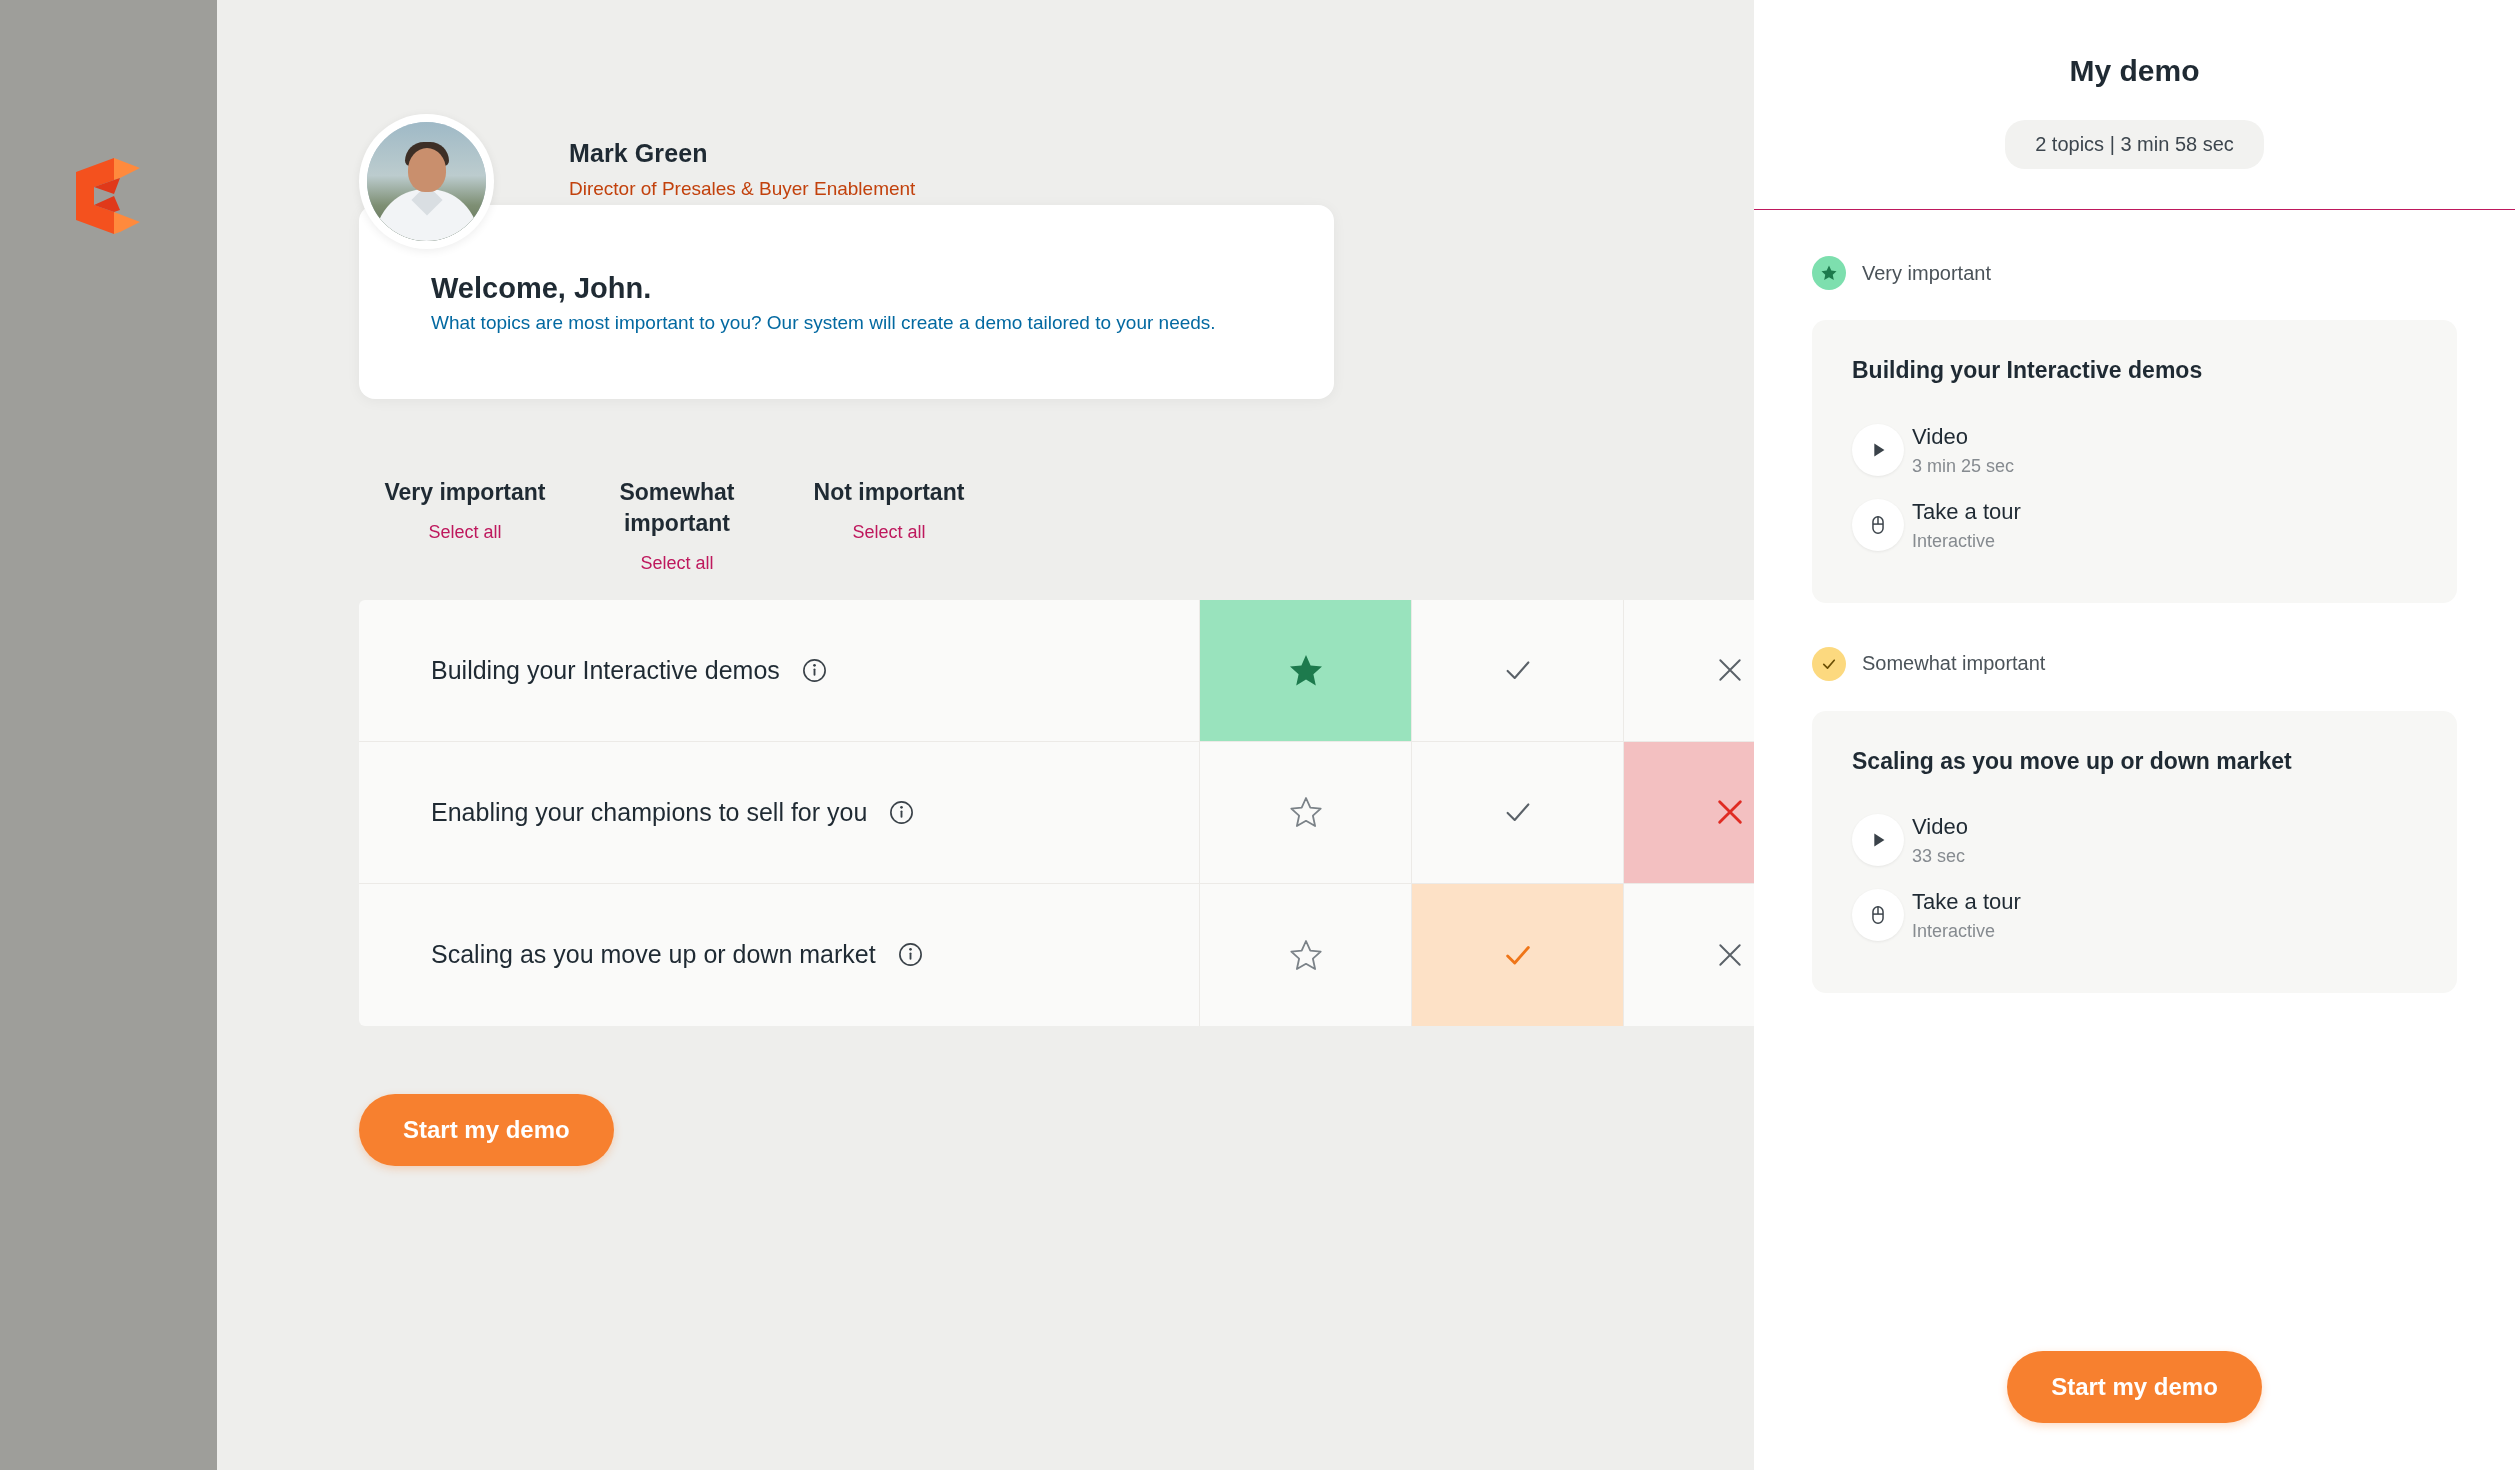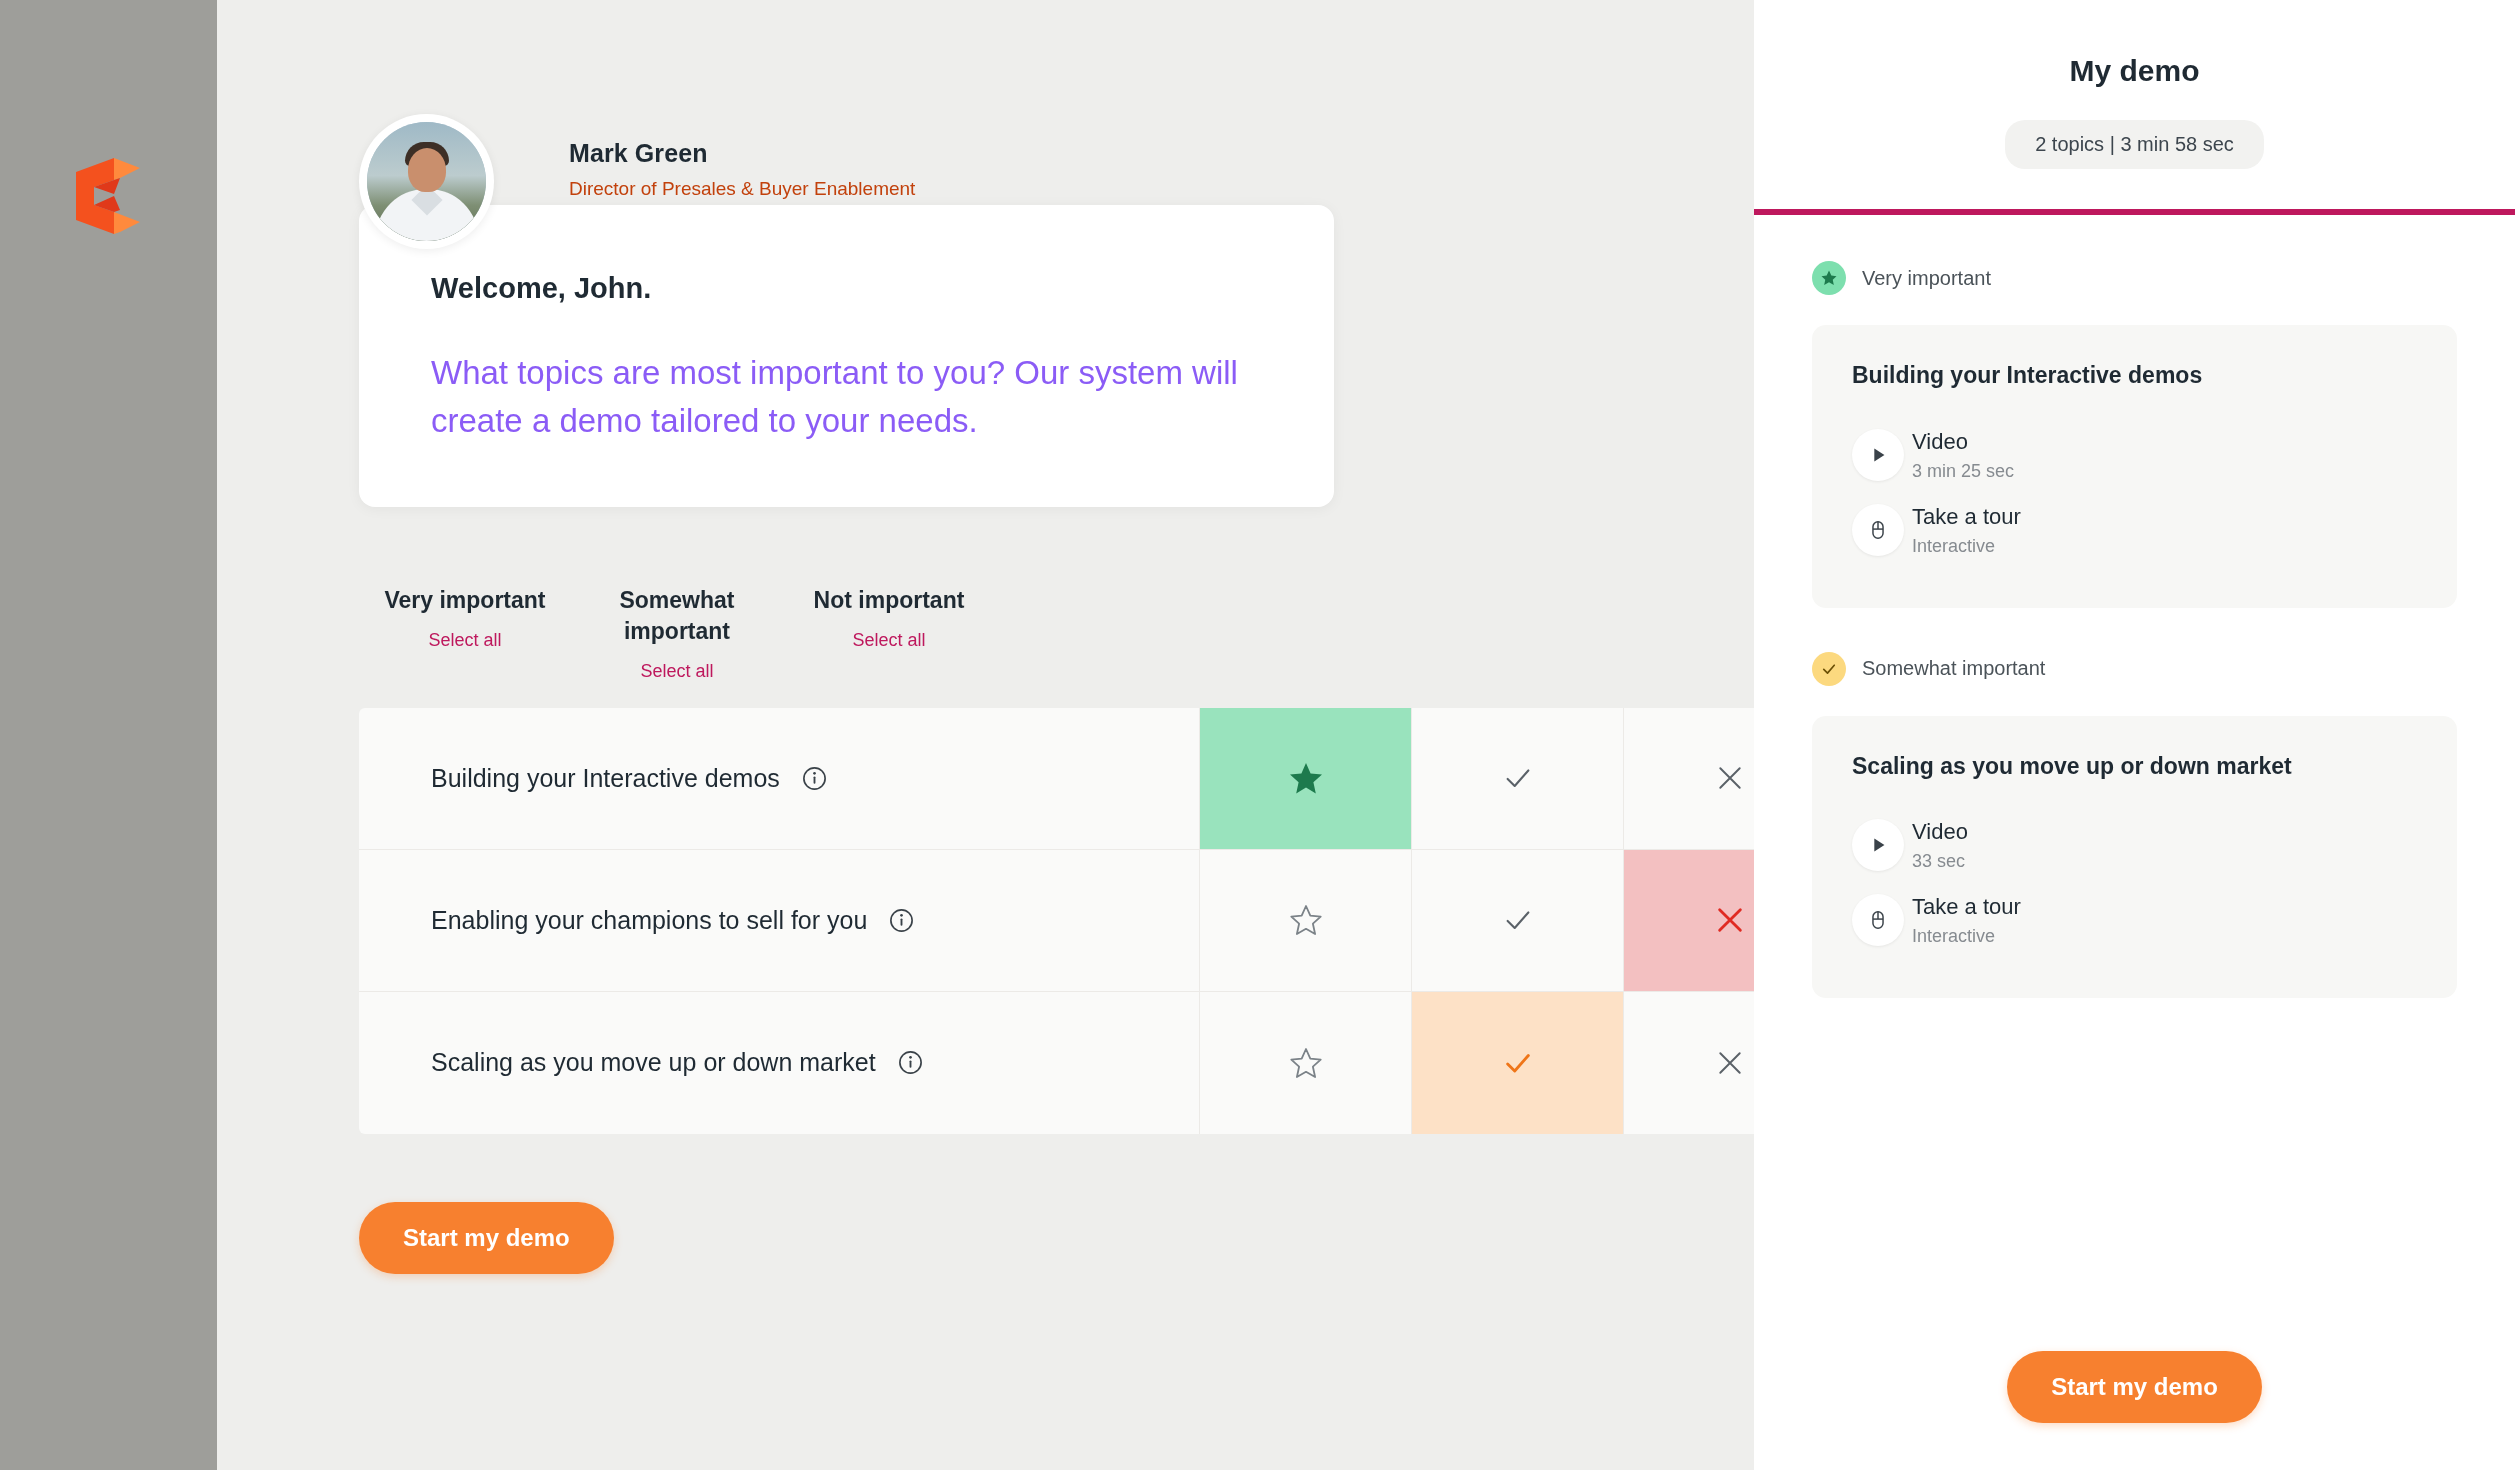--- a/index.html
+++ b/index.html
@@ -134,25 +134,24 @@
     box-shadow: 0 2px 14px rgba(0,0,0,0.05);
     z-index: 1;
   }
   .welcome-title {
     font-size: 29px;
     font-weight: bold;
     color: #1f2a33;
     line-height: 1.45;
   }
   .welcome-body {
-    font-size: 33px;
-    color: #8b5cf6;
+    font-size: 19px;
+    color: #0369a1;
     line-height: 1.45;
     max-width: 856px;
-    margin-top: 40px;
   }
 
   
   .table {
     margin-top: 78px;
     width: 1493px;
   }
   .thead {
     display: flex;
     align-items: flex-start;
@@ -246,21 +245,21 @@
     width: 761px;
     flex: 0 0 761px;
     background: #ffffff;
     position: relative;
     display: flex;
     flex-direction: column;
   }
   .panel-head {
     padding-top: 54px;
     text-align: center;
-    border-bottom: 6px solid #be185d;
+    border-bottom: 1px solid #be185d;
     padding-bottom: 40px;
   }
   .panel-title {
     font-size: 30px;
     font-weight: bold;
     color: #1f2a33;
   }
   .panel-pill {
     display: inline-block;
     margin-top: 32px;

